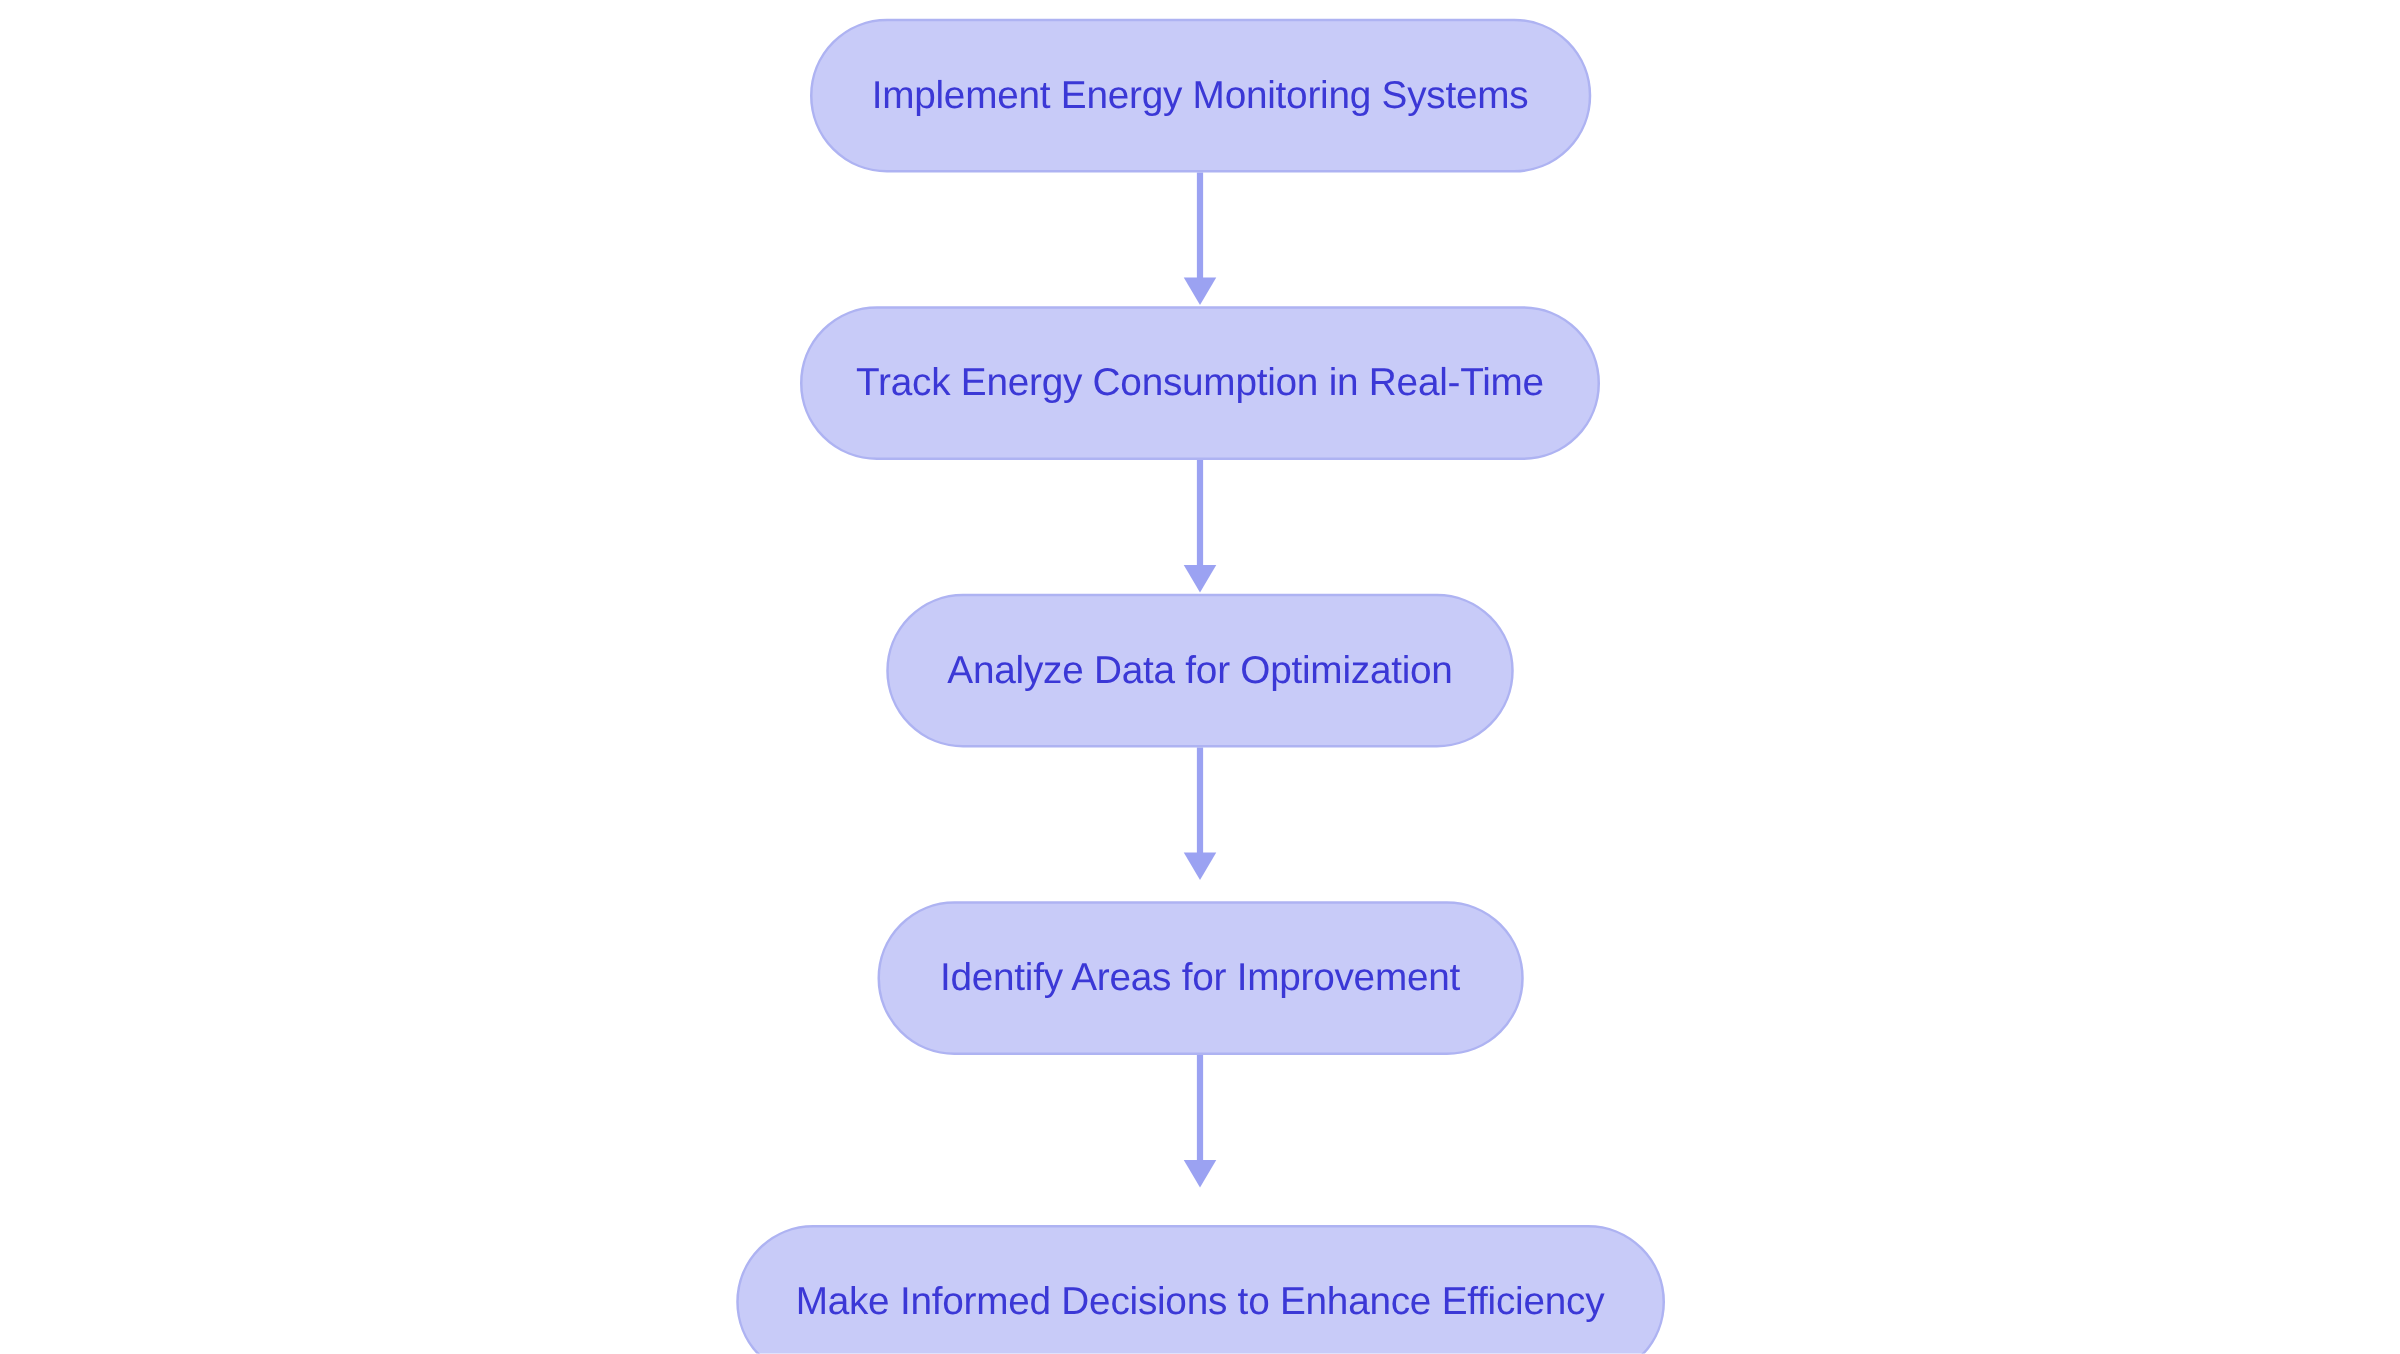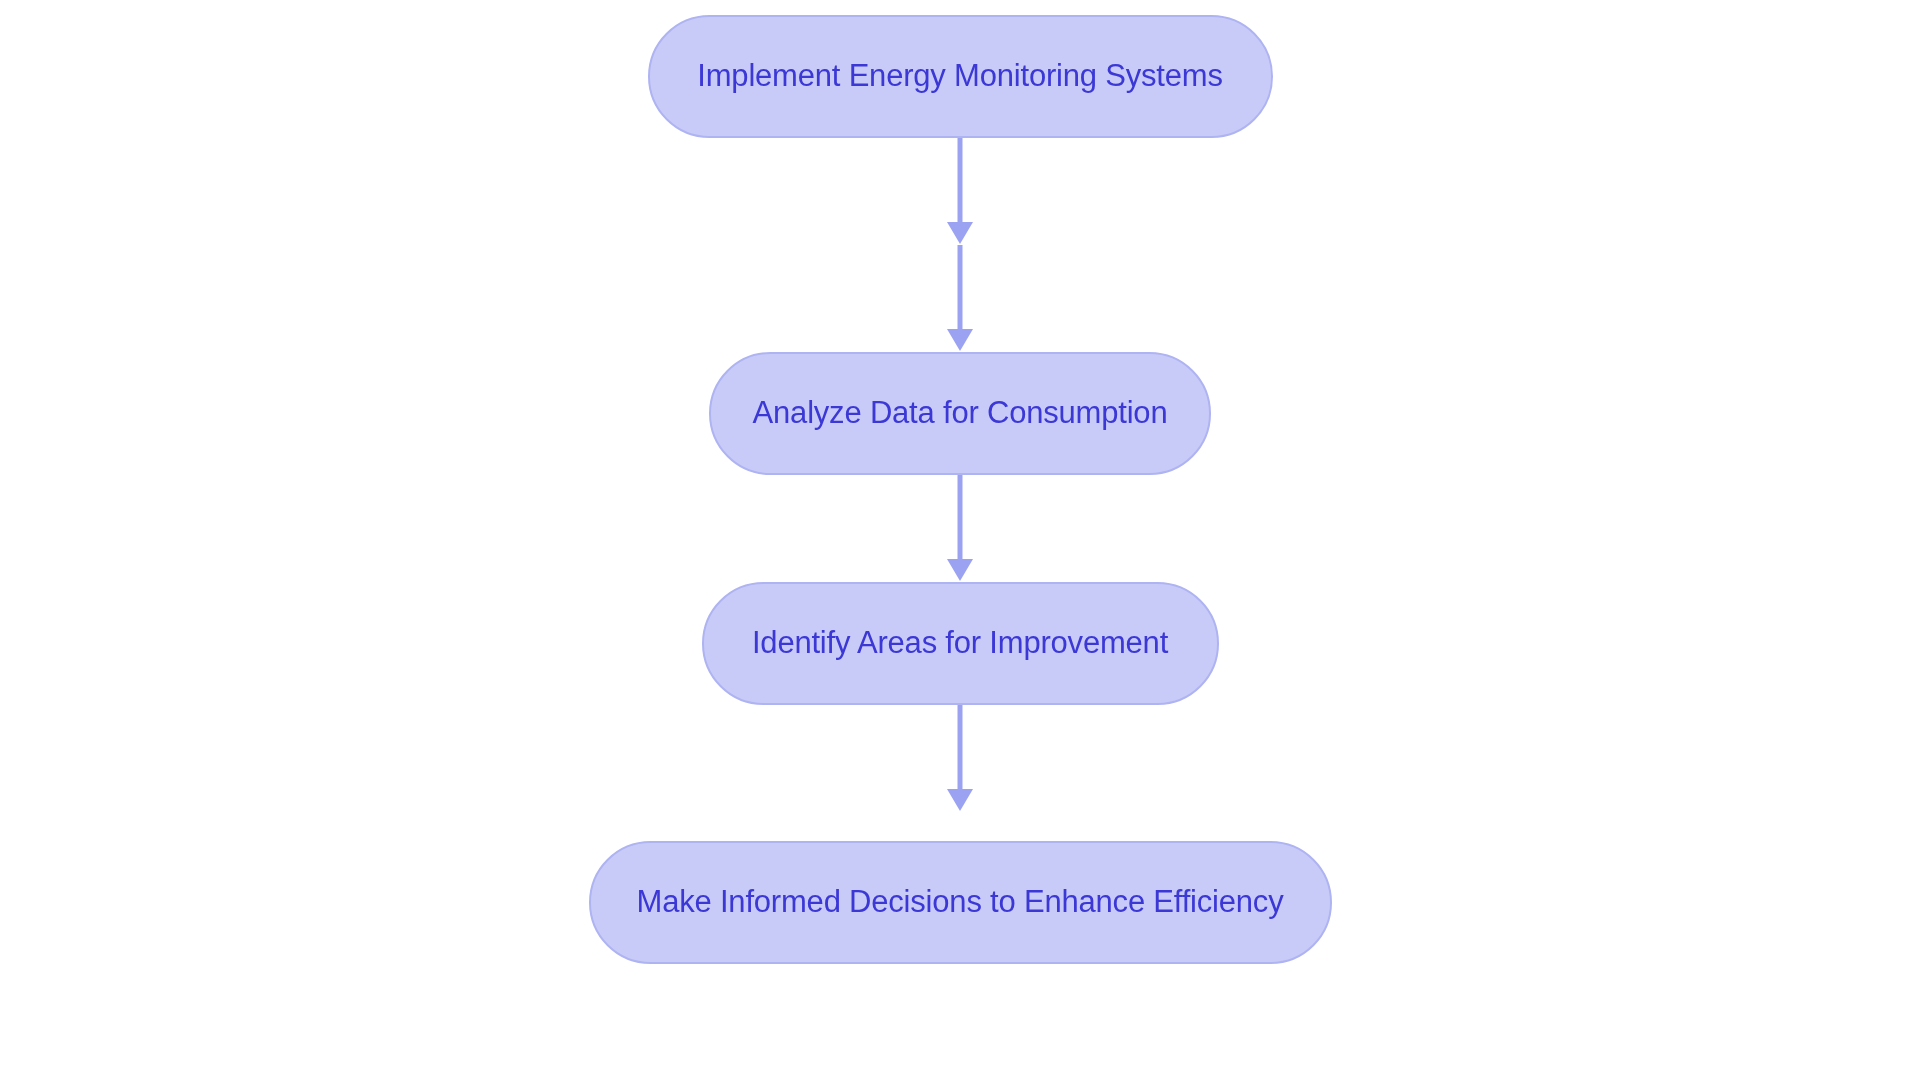--- a/index.html
+++ b/index.html
@@ -54,21 +54,21 @@
     white-space: nowrap;
     text-align: center;
     padding: 0 34px;
     user-select: none;
   }
 
   
   .n0 { width: 625px; }
   .n1 { width: 640px; }
   .n2 { width: 502px; }
-  .n3 { width: 517px; }
+  .n3 { width: 517px; margin-top: 16px; }
   .n4 { width: 743px; margin-top: 29px; }
 
   
   .connector {
     position: relative;
     width: 30px;
     height: 107px;
     flex: 0 0 auto;
     display: block;
   }
@@ -92,30 +92,33 @@
       <span class="node-label">Implement Energy Monitoring Systems</span>
     </div>
 
     <div class="connector">
       <svg viewBox="0 0 30 107" xmlns="http://www.w3.org/2000/svg" aria-hidden="true">
         <line x1="15" y1="0" x2="15" y2="86" stroke="#9ba2f2" stroke-width="5"></line>
         <polygon points="2,84 28,84 15,106" fill="#9ba2f2"></polygon>
       </svg>
     </div>
 
+    <div class="node n1">
+      <span class="node-label">Track Energy Consumption in Real-Time</span>
+    </div>
 
     <div class="connector">
       <svg viewBox="0 0 30 107" xmlns="http://www.w3.org/2000/svg" aria-hidden="true">
         <line x1="15" y1="0" x2="15" y2="86" stroke="#9ba2f2" stroke-width="5"></line>
         <polygon points="2,84 28,84 15,106" fill="#9ba2f2"></polygon>
       </svg>
     </div>
 
     <div class="node n2">
-      <span class="node-label">Analyze Data for Consumption</span>
+      <span class="node-label">Analyze Data for Optimization</span>
     </div>
 
     <div class="connector">
       <svg viewBox="0 0 30 107" xmlns="http://www.w3.org/2000/svg" aria-hidden="true">
         <line x1="15" y1="0" x2="15" y2="86" stroke="#9ba2f2" stroke-width="5"></line>
         <polygon points="2,84 28,84 15,106" fill="#9ba2f2"></polygon>
       </svg>
     </div>
 
     <div class="node n3">

